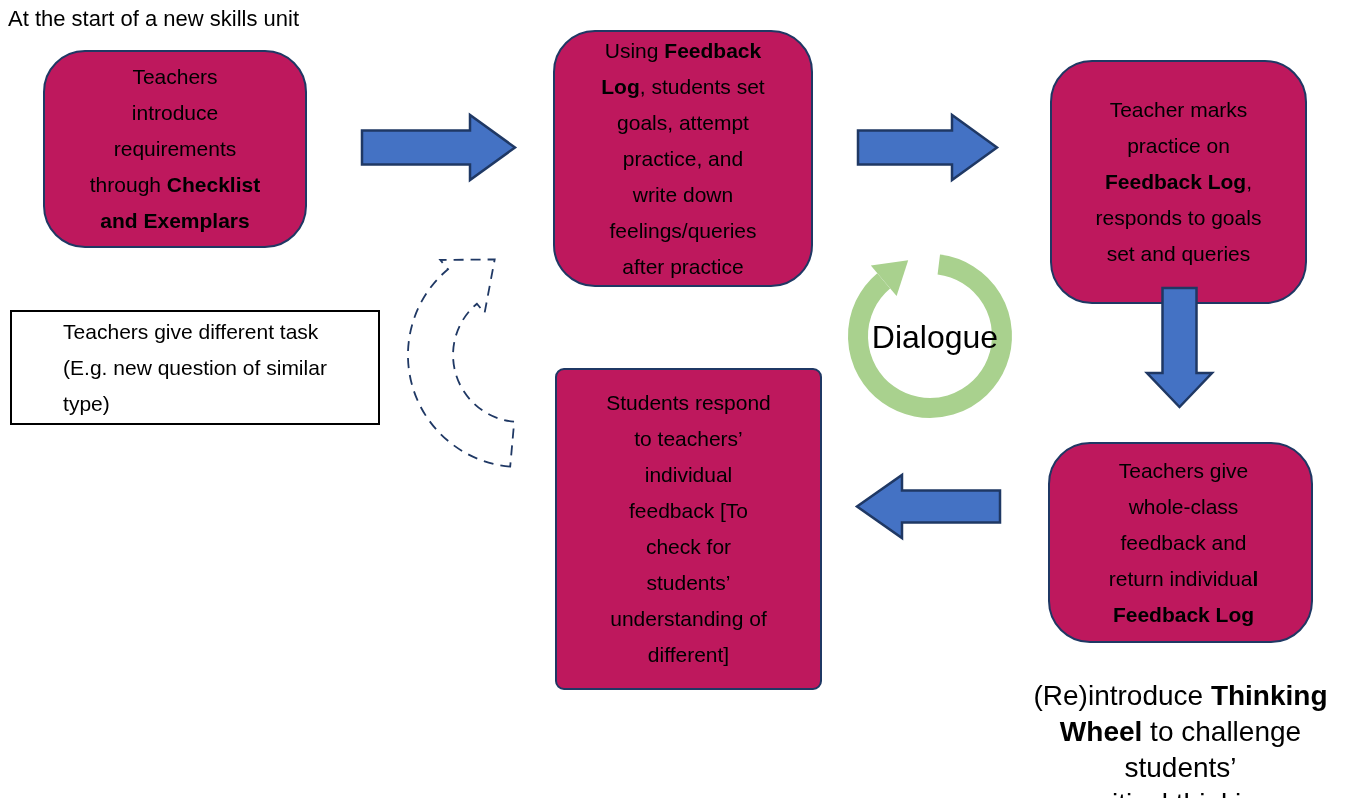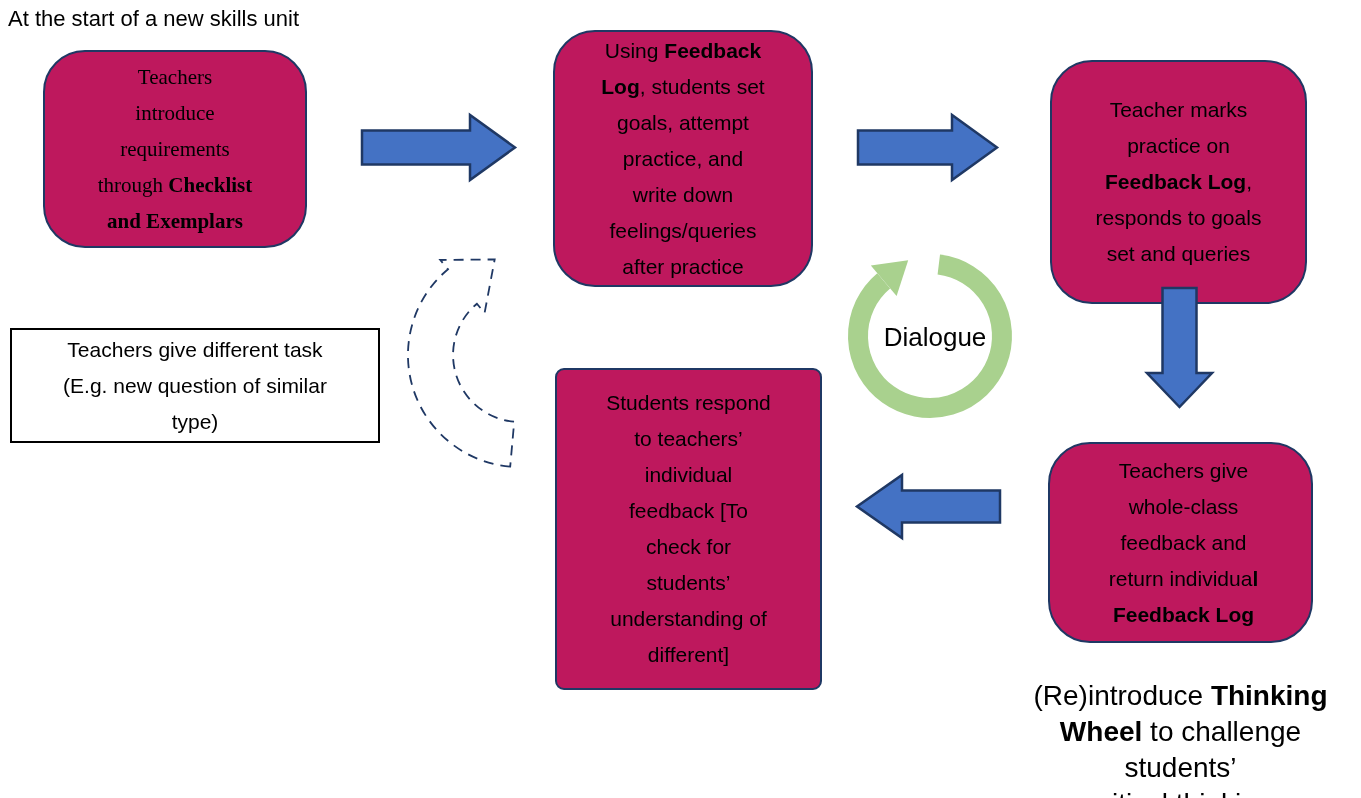--- a/index.html
+++ b/index.html
@@ -10,38 +10,38 @@
   .header-text{
     position:absolute;left:8px;top:4px;font-size:22px;line-height:30px;
   }
   .flow-box{
     position:absolute;box-sizing:border-box;background:#be185d;
     border:2.5px solid #1F3864;border-radius:42px;
     display:flex;align-items:center;justify-content:center;text-align:center;
   }
   .box-text{font-size:21px;line-height:36px;}
   .box-text b,.note-text b,.caption b{font-weight:700;}
-  #box-introduce{left:43px;top:50px;width:264px;height:198px;font-family:Liberation Serif, serif;}
+  #box-introduce{left:43px;top:50px;width:264px;height:198px;}
   #box-practice{left:553px;top:30px;width:260px;height:257px;}
   #box-marking{left:1050px;top:60px;width:257px;height:244px;}
   #box-wholeclass{left:1048px;top:442px;width:265px;height:201px;padding-left:6px;}
   #box-respond{left:555px;top:368px;width:267px;height:322px;border-radius:9px;}
   .note-box{
     position:absolute;left:10px;top:310px;width:370px;height:115px;
     box-sizing:border-box;background:#ffffff;border:2px solid #000000;
-    display:flex;align-items:center;justify-content:center;text-align:center;margin-top:18px;
+    display:flex;align-items:center;justify-content:center;text-align:left;
   }
   .note-text{font-size:21px;line-height:36px;}
   .caption{
     position:absolute;left:1000px;top:678px;width:361px;
     text-align:center;font-size:28px;line-height:36px;
   }
   .dialogue-label{
     position:absolute;left:845px;top:319px;width:180px;
-    text-align:center;font-size:26px;line-height:36px;
+    text-align:center;font-size:32px;line-height:36px;
   }
   svg.shape{position:absolute;overflow:visible;display:block;}
   #arrow1{left:362px;top:115px;}
   #arrow2{left:858px;top:115px;}
   #arrow3{left:1147px;top:288px;}
   #arrow4{left:857px;top:475px;}
   #dialogue-cycle{left:840px;top:240px;}
   #dashed-return{left:395px;top:230px;}
 </style>
 </head>

